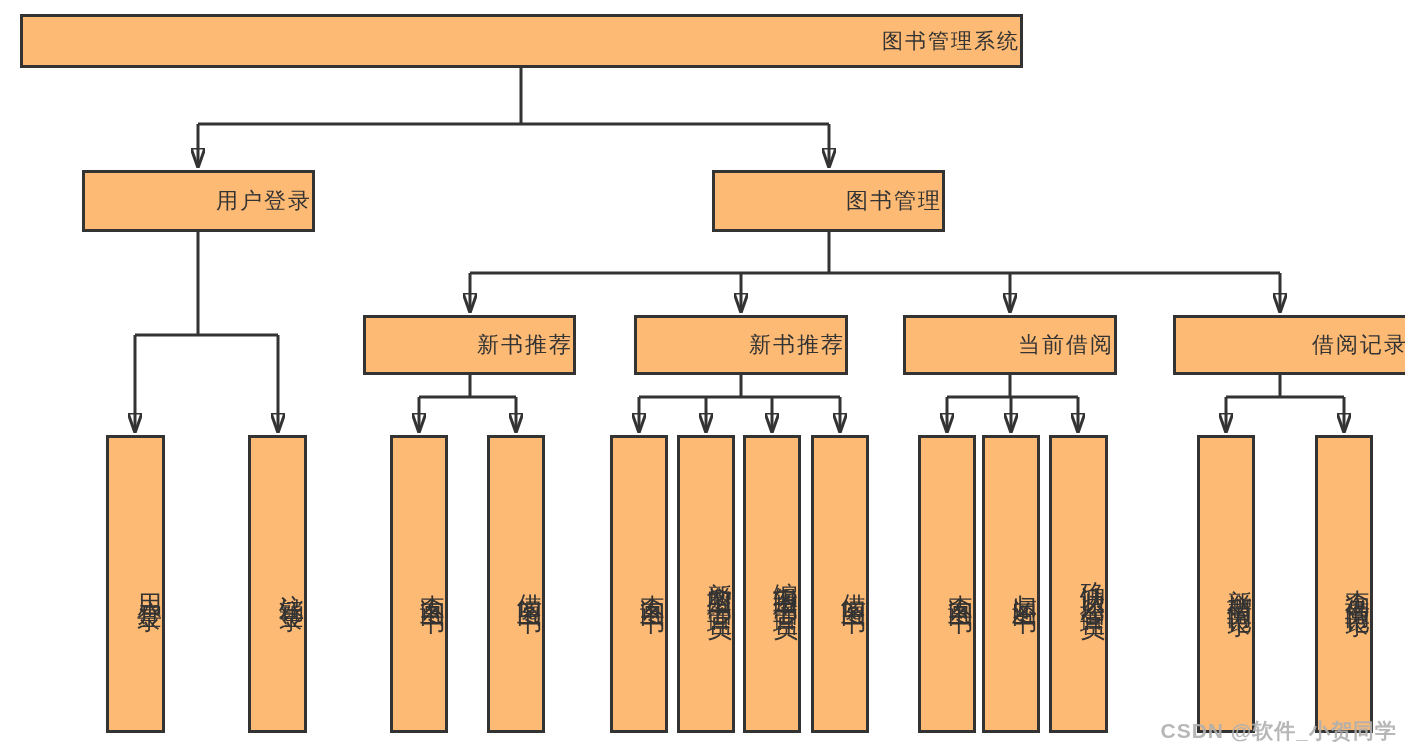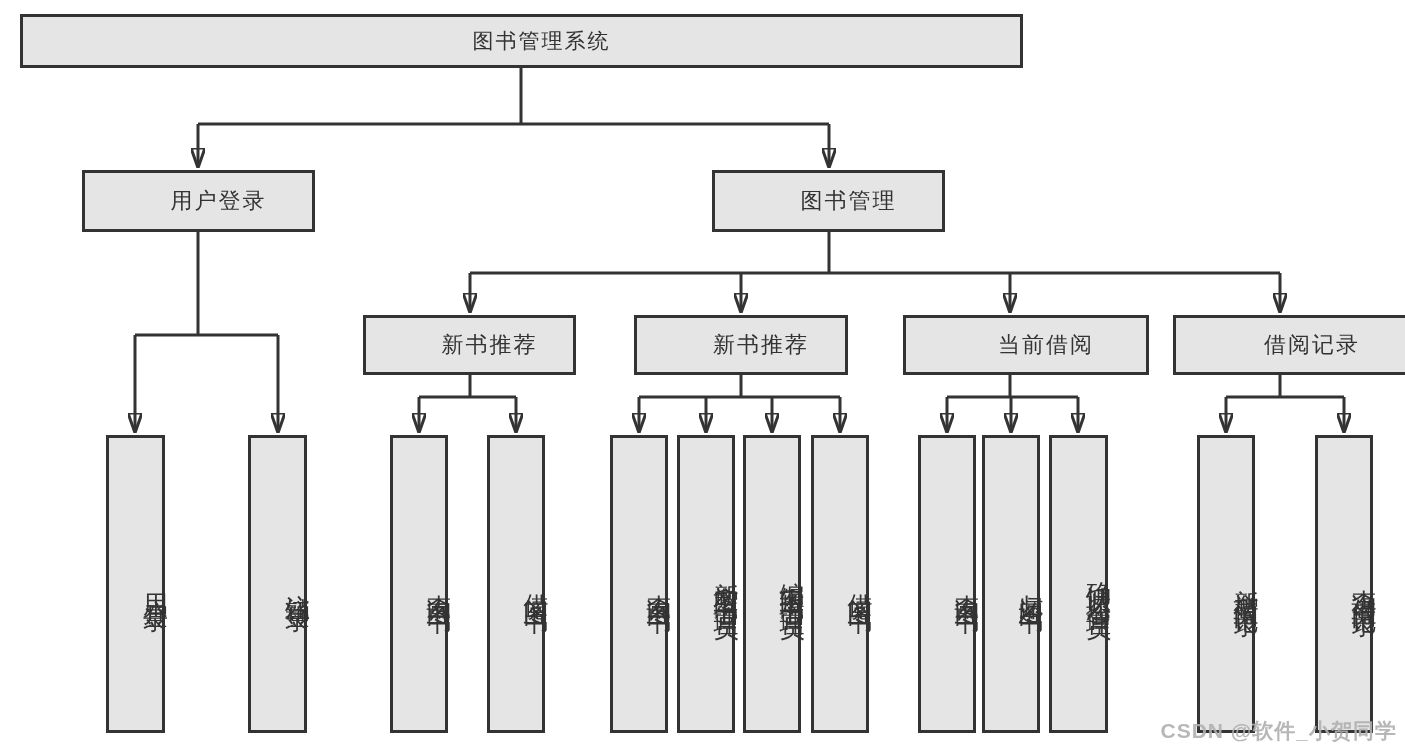--- a/index.html
+++ b/index.html
@@ -24,24 +24,24 @@
   #connectors path,
   #connectors line {
     stroke: #333333;
     stroke-width: 3;
     fill: none;
   }
   .node {
     position: absolute;
     box-sizing: border-box;
     border: 3px solid #333333;
-    background: #e5e5e5;
+    background: #fdba74;
     display: flex;
     align-items: center;
-    justify-content: center;
+    justify-content: flex-end;
     z-index: 2;
     color: #333333;
     padding-left: 40px;
   }
   .hbox .label {
     font-size: 22px;
     letter-spacing: 2px;
     white-space: nowrap;
     color: #333333;
   }
@@ -124,21 +124,21 @@
   <div class="node hbox" style="left:363px; top:315px; width:213px; height:60px;">
     <span class="label">新书推荐</span>
   </div>
 
   <div class="node hbox" style="left:712px; top:170px; width:233px; height:62px;">
     <span class="label">图书管理</span>
   </div>
   <div class="node hbox" style="left:634px; top:315px; width:214px; height:60px;">
     <span class="label">新书推荐</span>
   </div>
-  <div class="node hbox" style="left:903px; top:315px; width:246px; height:60px;">
+  <div class="node hbox" style="left:903px; top:315px; width:214px; height:60px;">
     <span class="label">当前借阅</span>
   </div>
   <div class="node hbox" style="left:1173px; top:315px; width:238px; height:60px;">
     <span class="label">借阅记录</span>
   </div>
 
   <div class="node vbox" style="left:106px; top:435px; width:59px; height:298px;">
     <span class="label">用户登录</span>
   </div>
   <div class="node vbox" style="left:248px; top:435px; width:59px; height:298px;">

